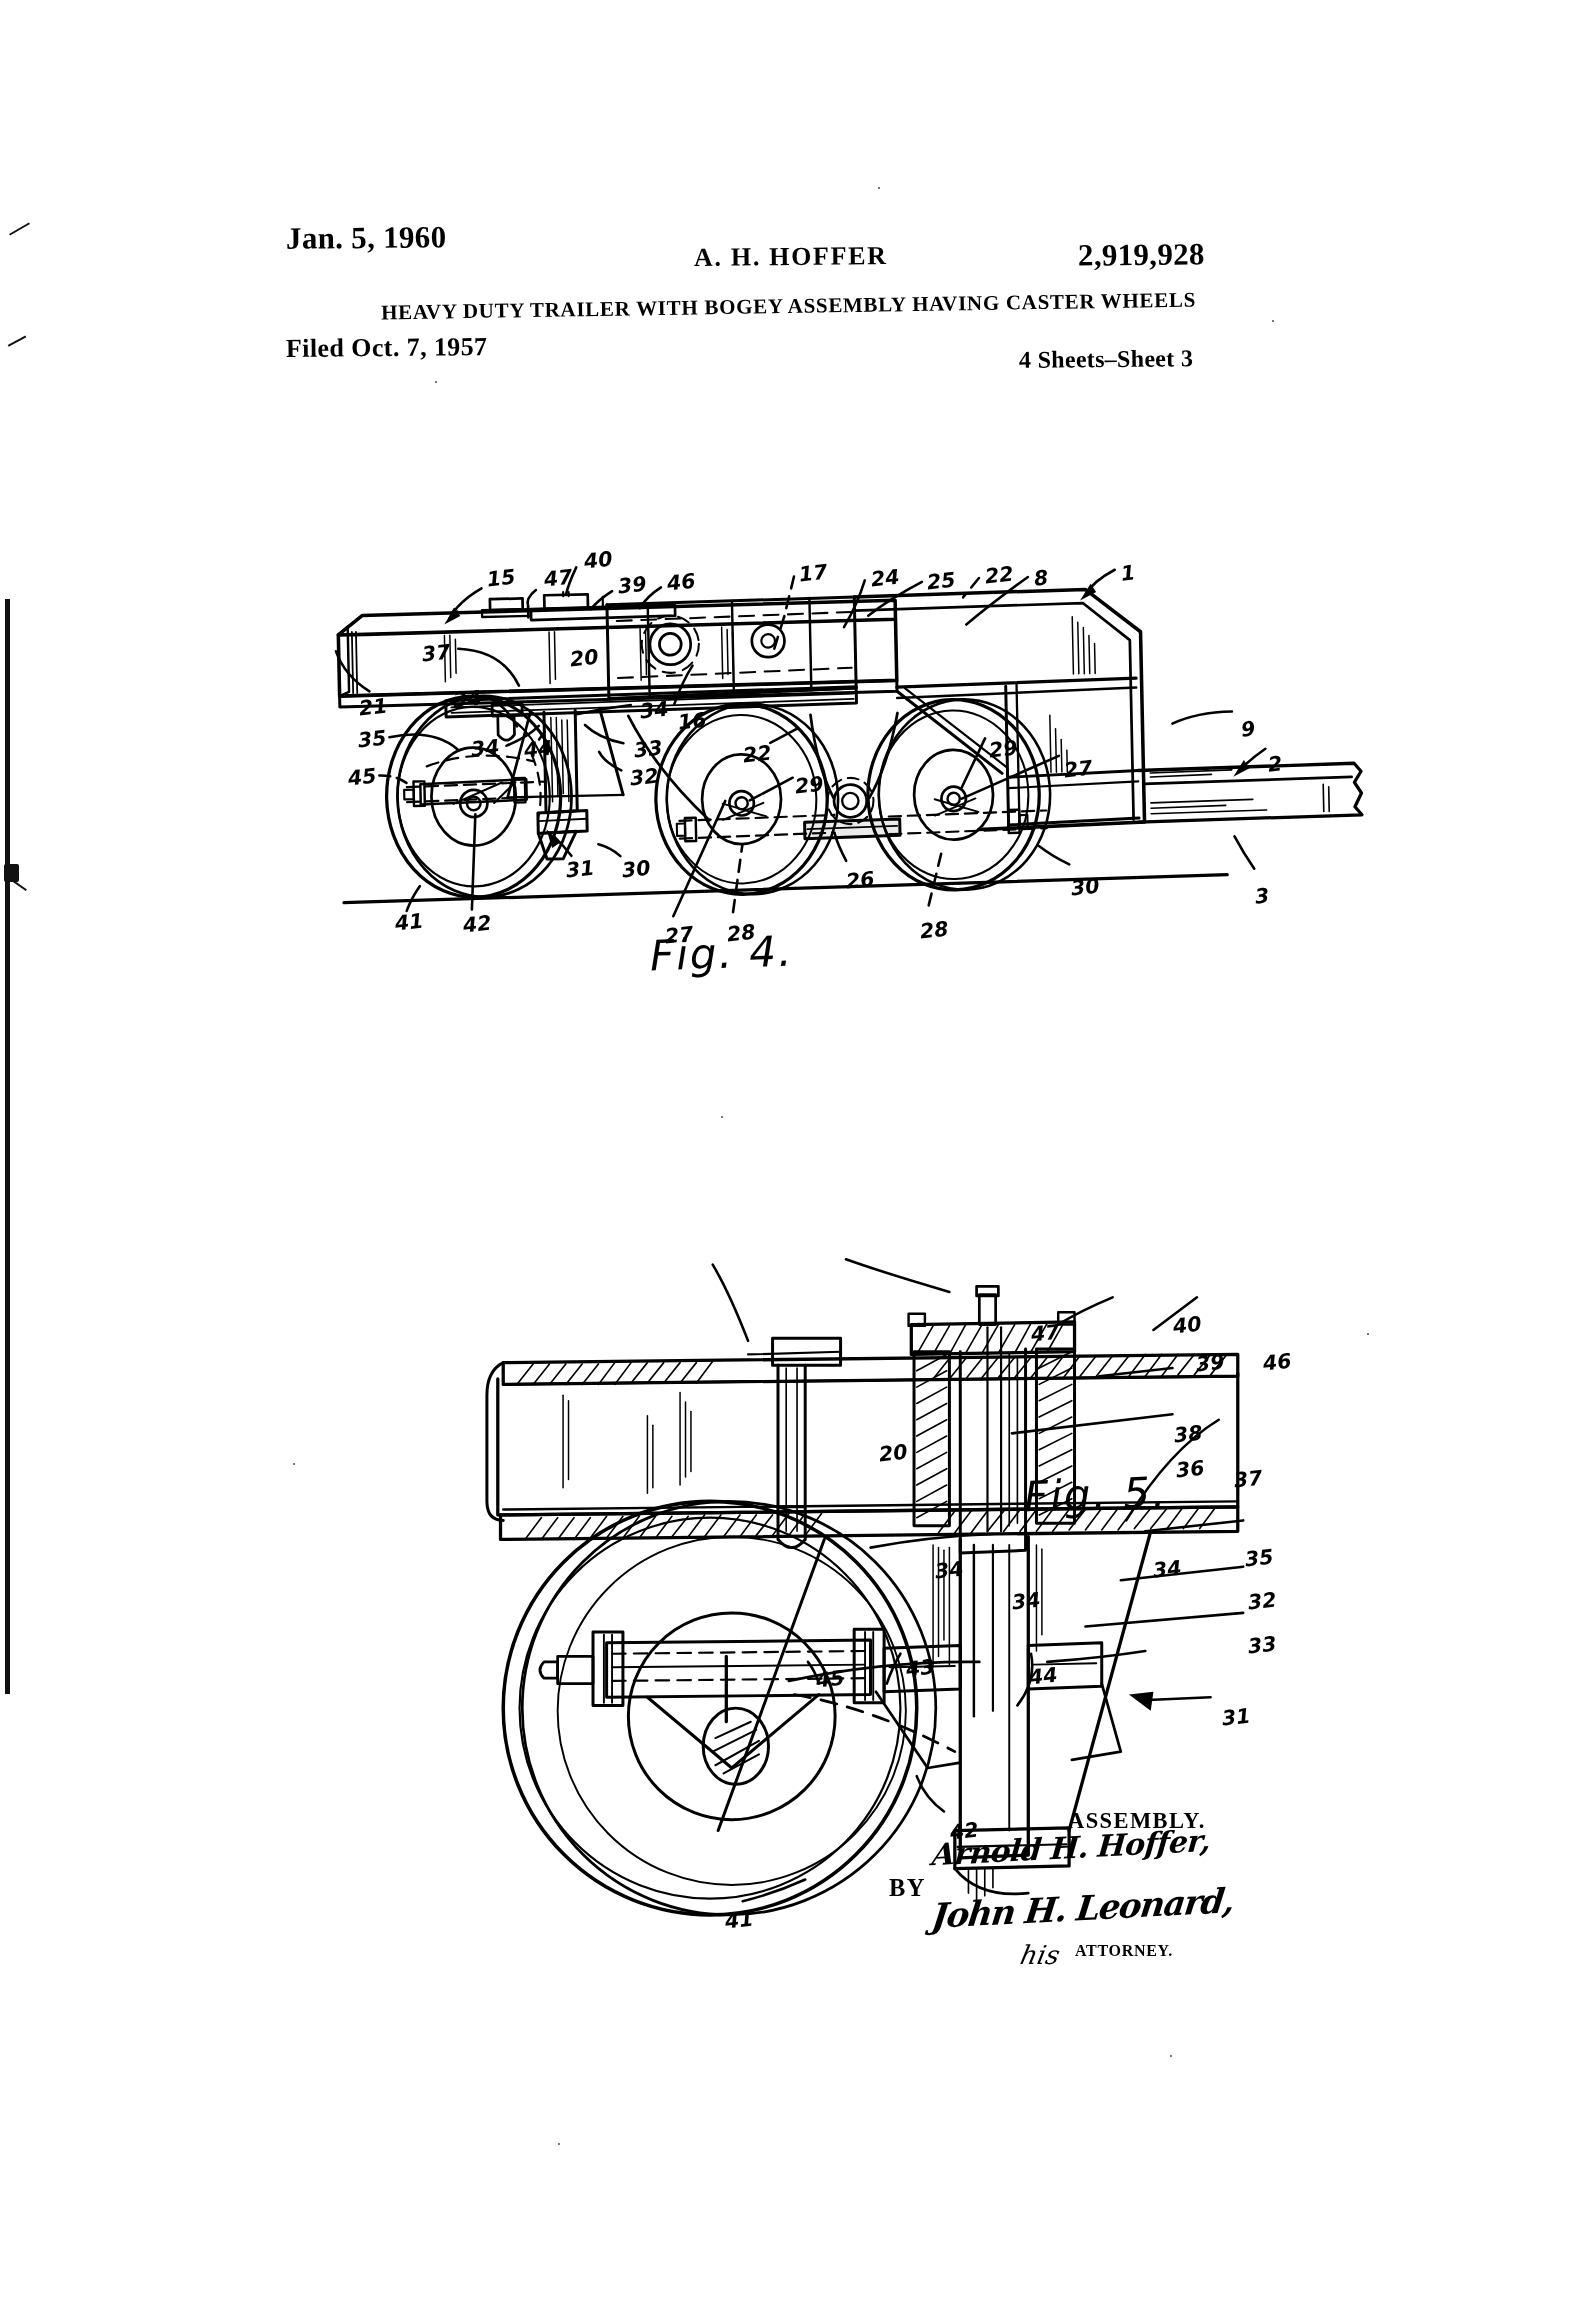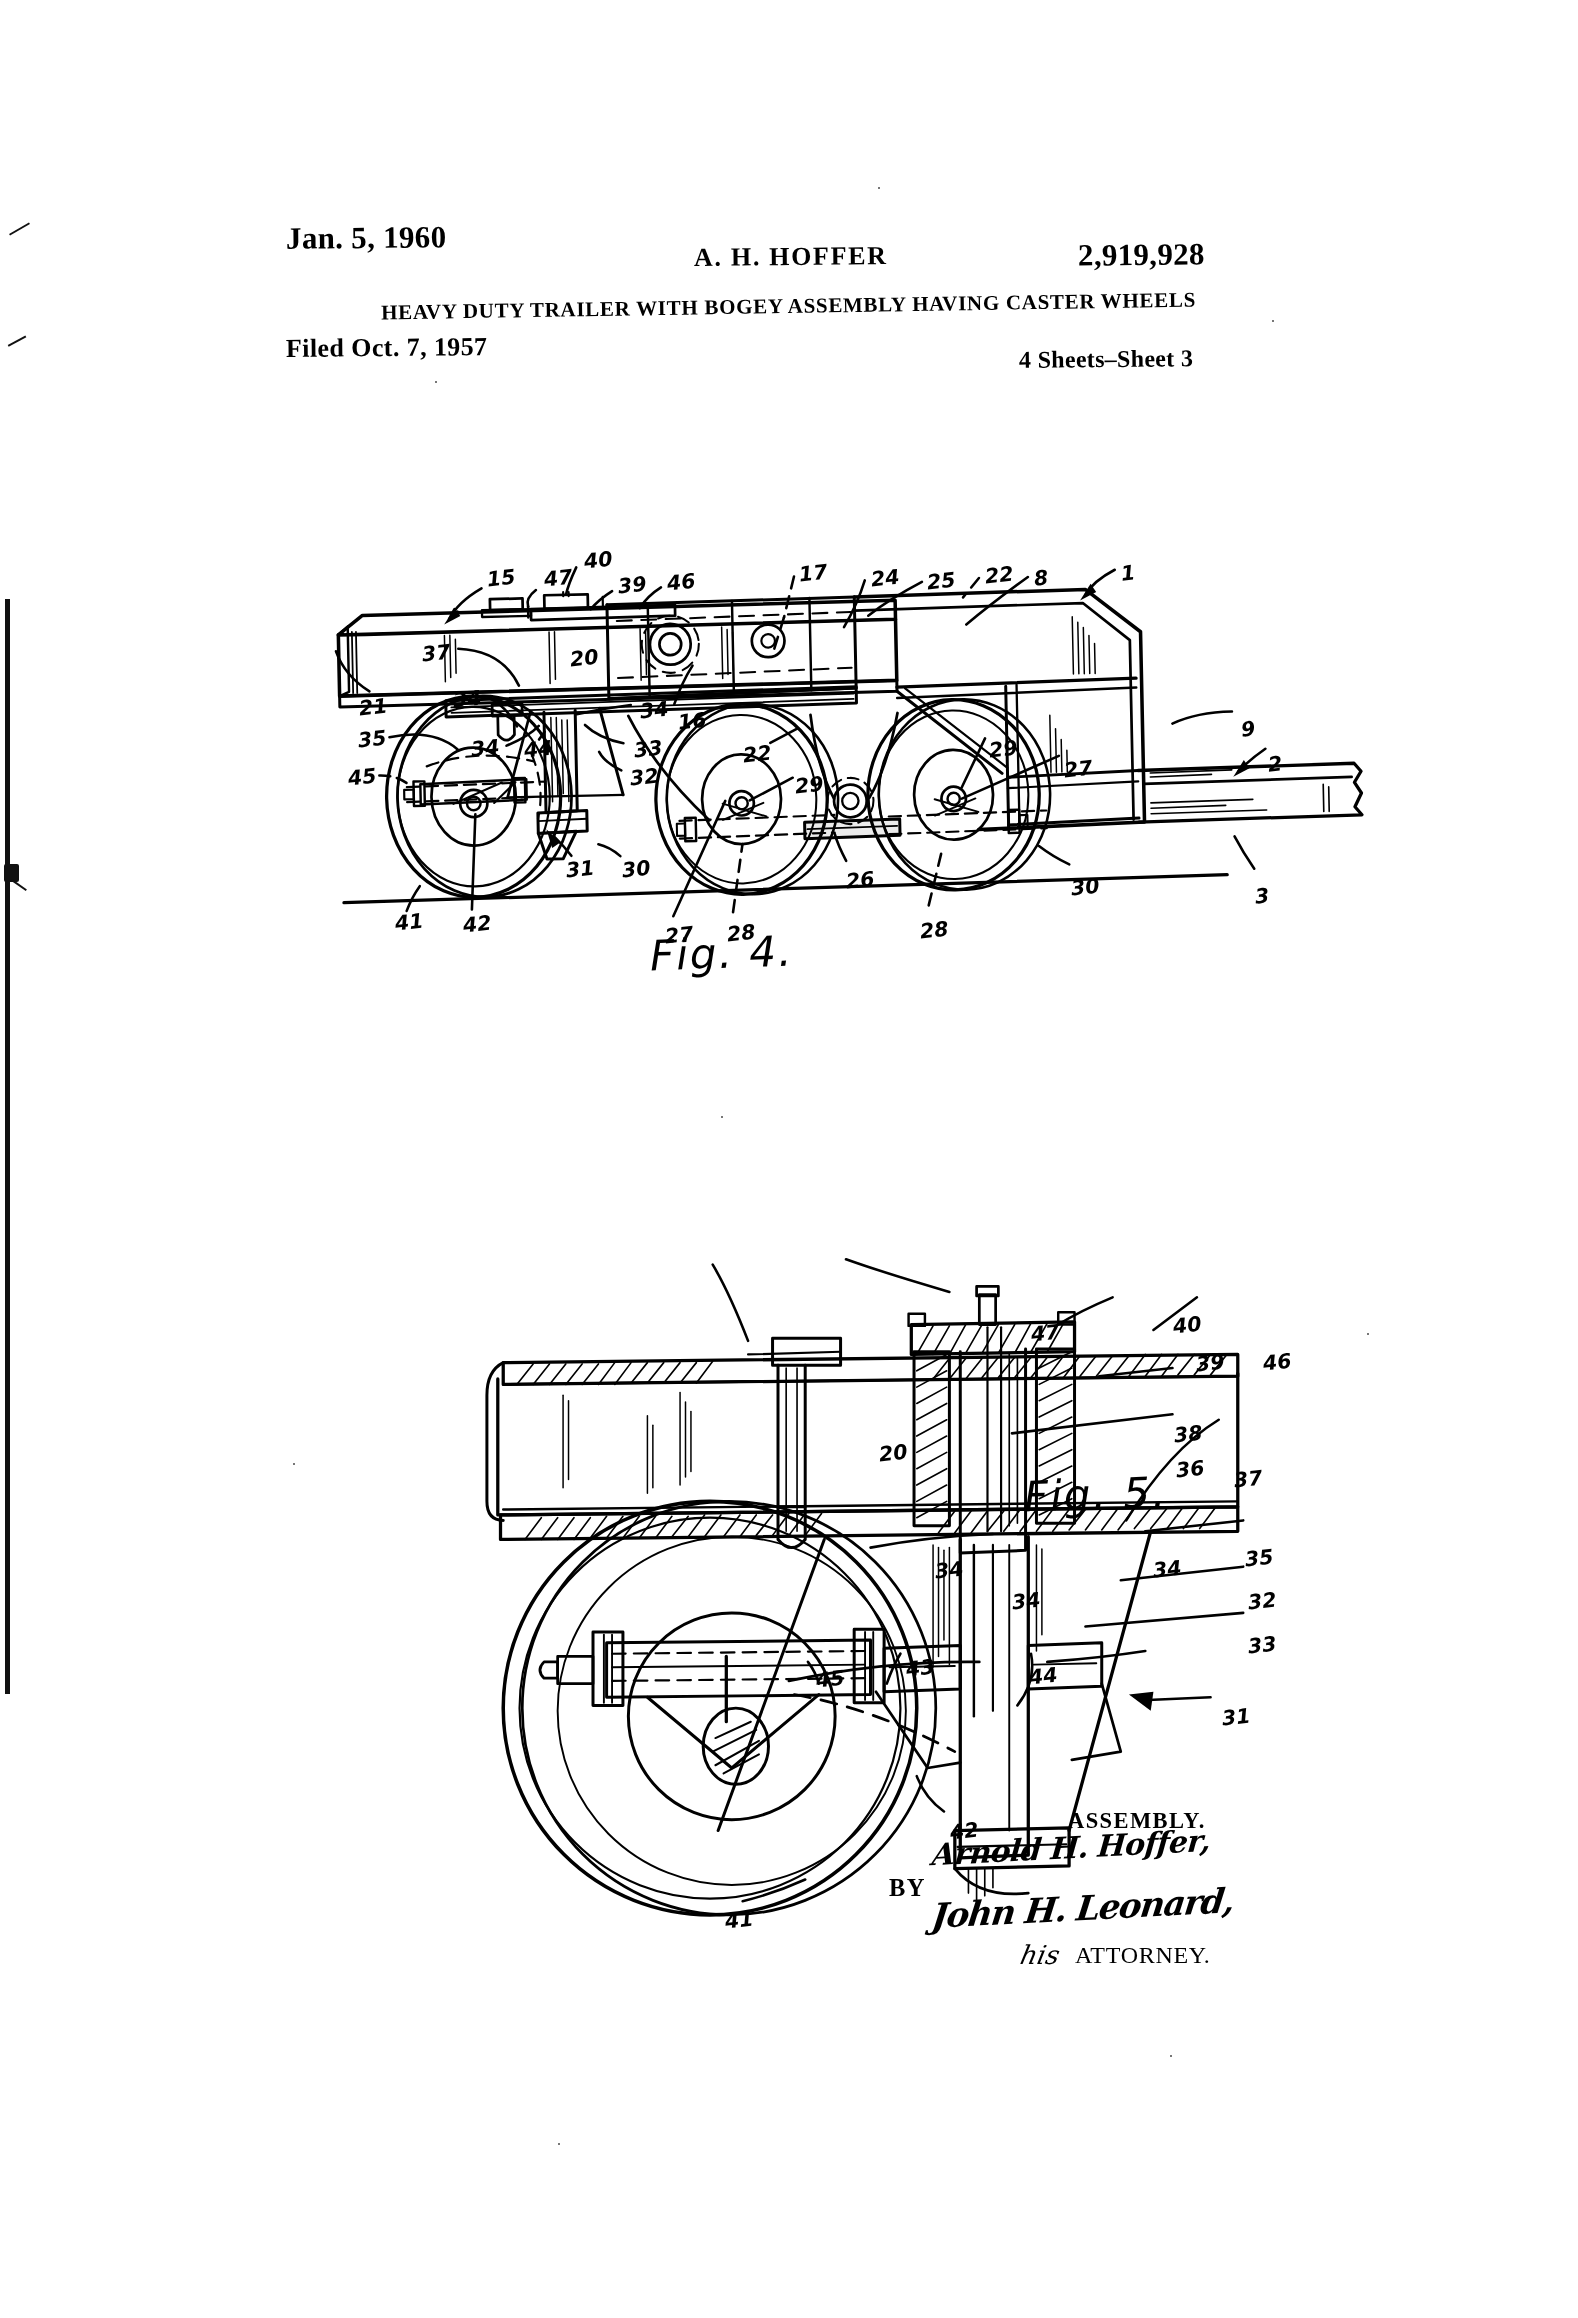--- a/index.html
+++ b/index.html
@@ -28,21 +28,21 @@
   
   #sig-inventor-label{left:1068px;top:1808px;font-size:22.5px;font-weight:700;letter-spacing:1.4px;}
   #sig-by{left:889px;top:1874px;font-size:24.5px;font-weight:700;letter-spacing:1.4px;}
   .sig-script{
     font-family:"DejaVu Serif", serif;
     font-style:italic;
     font-weight:700;
   }
   #sig-inventor-name{left:932px;top:1830px;font-size:30px;transform:rotate(-3deg) skewX(-8deg);letter-spacing:-0.7px;}
   #sig-attorney-name{left:932px;top:1888px;font-size:34px;transform:rotate(-3deg) skewX(-10deg);letter-spacing:-1.4px;}
-  #sig-attorney-label{left:1075px;top:1942px;font-size:24px;font-weight:400;letter-spacing:0.7px;}
+  #sig-attorney-label{left:1075px;top:1942px;font-size:16px;font-weight:700;letter-spacing:0.7px;}
   #sig-his{left:1021px;top:1940px;font-size:26px;font-style:italic;font-family:"DejaVu Serif",serif;transform:skewX(-12deg);}
 
   
   #fig4svg,#fig5svg{position:absolute;}
   #fig4svg{left:136px;top:476px;}
   #fig5svg{left:340px;top:1123px;}
 
   
   .artifact{position:absolute;background:#111;}
   #art-left-bar{left:5.4px;top:599px;width:4.8px;height:1095px;}

